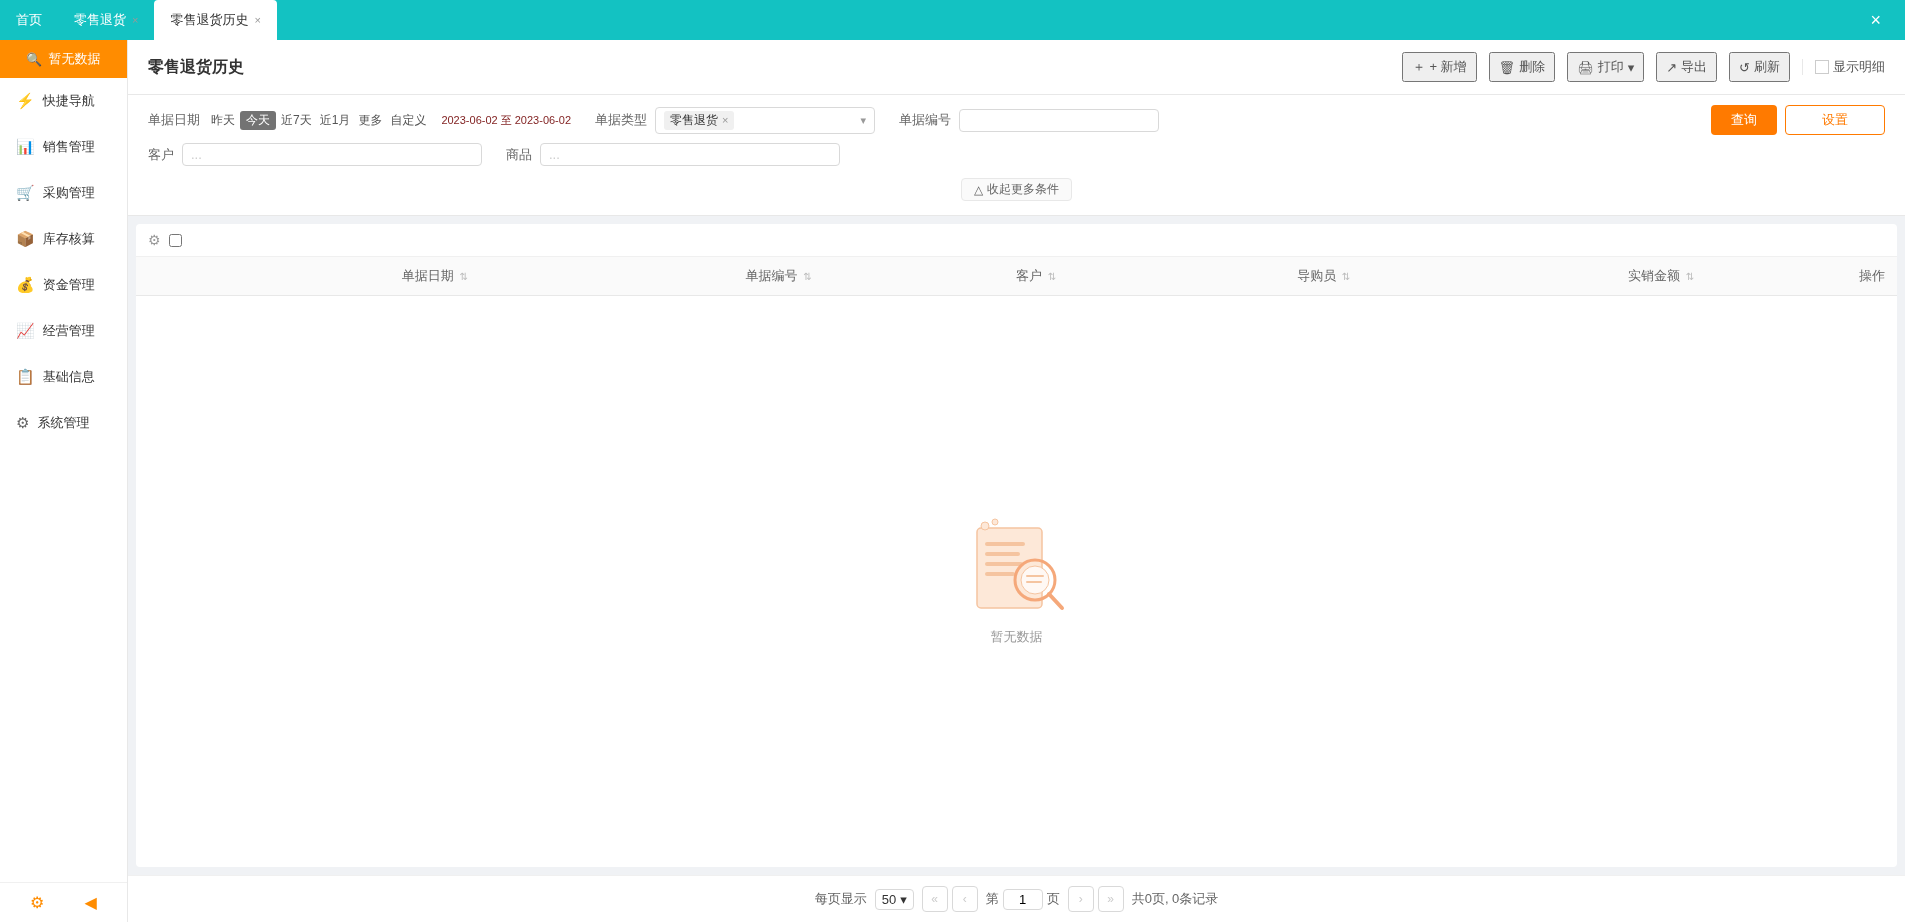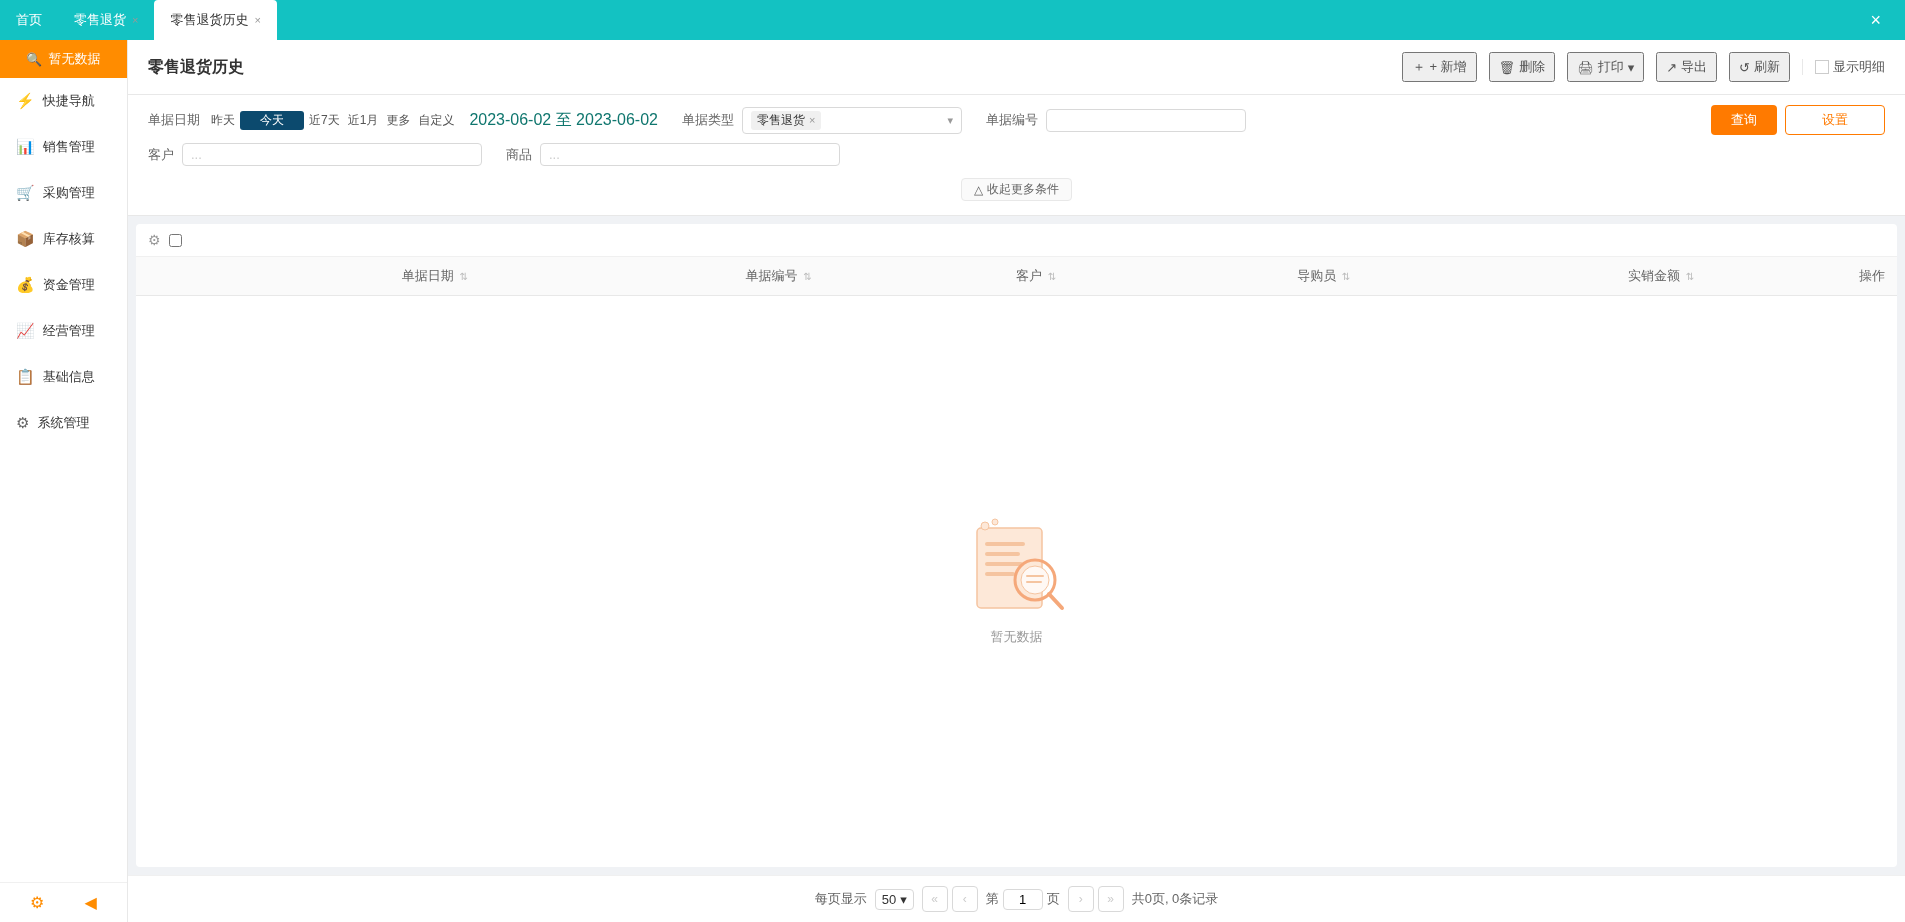--- a/index.html
+++ b/index.html
@@ -34,22 +34,22 @@
     .page-title { font-size: 16px; font-weight: bold; color: #333; }
     .header-actions { display: flex; align-items: center; gap: 12px; }
     .action-btn { display: flex; align-items: center; gap: 4px; cursor: pointer; color: #555; font-size: 13px; padding: 4px 8px; }
     .show-detail-label { font-size: 13px; color: #555; display: flex; align-items: center; gap: 4px; }
     .checkbox { width: 14px; height: 14px; border: 1px solid #ccc; display: inline-block; cursor: pointer; }
     .filter-row { display: flex; align-items: center; gap: 24px; margin-bottom: 8px; flex-wrap: wrap; }
     .filter-item { display: flex; align-items: center; gap: 8px; }
     .filter-label { color: #666; font-size: 13px; white-space: nowrap; }
     .date-shortcuts { display: flex; align-items: center; gap: 2px; }
     .date-shortcut { font-size: 12px; color: #555; cursor: pointer; padding: 1px 3px; }
-    .date-shortcut.active { background: #0c4a6e; color: #fff; border-radius: 3px; padding: 1px 20px; }
-    .date-range { font-size: 16px; color: #0f766e; margin-left: 4px; }
+    .date-shortcut.active { background: #737373; color: #fff; border-radius: 3px; padding: 1px 6px; }
+    .date-range { font-size: 11px; color: #7f1d1d; margin-left: 4px; }
     .filter-select { display: flex; align-items: center; border: 1px solid #d9d9d9; border-radius: 4px; padding: 3px 8px; min-width: 200px; background: #fff; cursor: pointer; position: relative; }
     .filter-select-value { flex: 1; font-size: 13px; display: flex; align-items: center; gap: 4px; }
     .filter-select-arrow { color: #999; font-size: 11px; }
     .tag-item { background: #f0f0f0; border-radius: 3px; padding: 1px 6px; font-size: 12px; display: flex; align-items: center; gap: 4px; }
     .tag-close { cursor: pointer; color: #999; font-size: 11px; }
     .filter-input { border: 1px solid #d9d9d9; border-radius: 4px; padding: 3px 8px; font-size: 13px; min-width: 200px; outline: none; }
     .filter-dots { color: #ccc; font-size: 13px; }
     .collapse-row { display: flex; justify-content: center; padding: 4px 0; }
     .collapse-btn { display: flex; align-items: center; gap: 4px; color: #666; font-size: 12px; cursor: pointer; padding: 2px 12px; border: 1px solid #e8e8e8; border-radius: 4px; background: #fafafa; }
 

